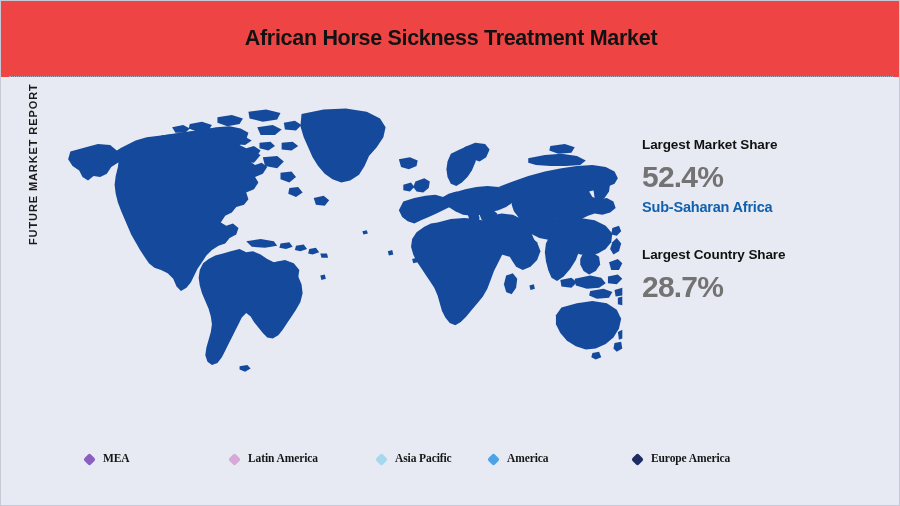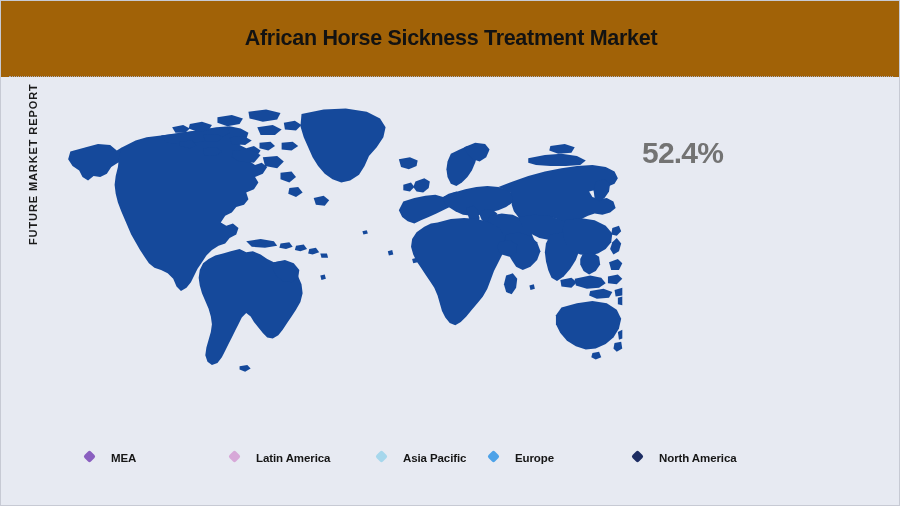--- a/index.html
+++ b/index.html
@@ -126,44 +126,45 @@
     position: absolute;
     left: 84px;
     top: 446px;
     width: 700px;
     height: 22px;
     display: flex;
     align-items: center;
   }
   .legend-item {
     display: flex;
-    align-items: flex-start;
-    gap: 17px;
+    align-items: flex-end;
+    gap: 9px;
     white-space: nowrap;
+    font-family: Liberation Serif, serif;
   }
   .legend-dot {
     width: 9px;
     height: 9px;
     transform: rotate(45deg);
     border-radius: 2px;
     flex: none;
   }
   .legend-text {
     font-size: 11.5px;
     font-weight: bold;
     color: #161616;
     letter-spacing: -0.1px;
   }
 </style>
 </head>
 <body>
 
 <div class="infographic" style="background: rgb(231, 234, 242); border-color: rgb(199, 202, 212);">
 
-  <div class="header-band" style="background: #a16207;">
+  <div class="header-band" style="background: #ef4444;">
     <div class="header-titles">
       <div class="title-main">African Horse Sickness Treatment Market</div>
     </div>
   </div>
   <div class="header-rule"></div>
 
   <div class="brand-vertical">FUTURE MARKET REPORT</div>
 
   <div class="map-wrap">
     <svg viewBox="0 0 1010 575" preserveAspectRatio="xMidYMid meet">
@@ -272,42 +273,46 @@
         <path d="M586 286 L594 284 L596 292 L588 294 Z"></path>
         <path d="M630 300 L638 298 L640 306 L632 308 Z"></path>
         <path d="M464 330 L472 328 L474 336 L466 338 Z"></path>
         <path d="M842 348 L850 346 L852 354 L844 356 Z"></path>
       </g>
     </svg>
   </div>
 
   <div class="stats">
     <div class="stat-block">
+      <div class="stat-label">Largest Market Share</div>
       <div class="stat-value">52.4%</div>
+      <div class="stat-region" style="color: rgb(17, 96, 174);">Sub-Saharan Africa</div>
     </div>
     <div class="stat-block">
+      <div class="stat-label">Largest Country Share</div>
+      <div class="stat-value">28.7%</div>
     </div>
   </div>
 
   <div class="legend">
     <div class="legend-item" style="width:145px">
       <span class="legend-dot" style="background: rgb(138, 95, 192);"></span>
       <span class="legend-text">MEA</span>
     </div>
     <div class="legend-item" style="width:147px">
       <span class="legend-dot" style="background: rgb(215, 168, 216);"></span>
       <span class="legend-text">Latin America</span>
     </div>
     <div class="legend-item" style="width:112px">
       <span class="legend-dot" style="background: rgb(166, 215, 236);"></span>
       <span class="legend-text">Asia Pacific</span>
     </div>
     <div class="legend-item" style="width:144px">
       <span class="legend-dot" style="background: rgb(77, 162, 232);"></span>
-      <span class="legend-text">Europe</span>
+      <span class="legend-text">America</span>
     </div>
     <div class="legend-item">
       <span class="legend-dot" style="background: rgb(29, 45, 99);"></span>
-      <span class="legend-text">North America</span>
+      <span class="legend-text">Europe America</span>
     </div>
   </div>
 
 </div>
 
 </body></html>

